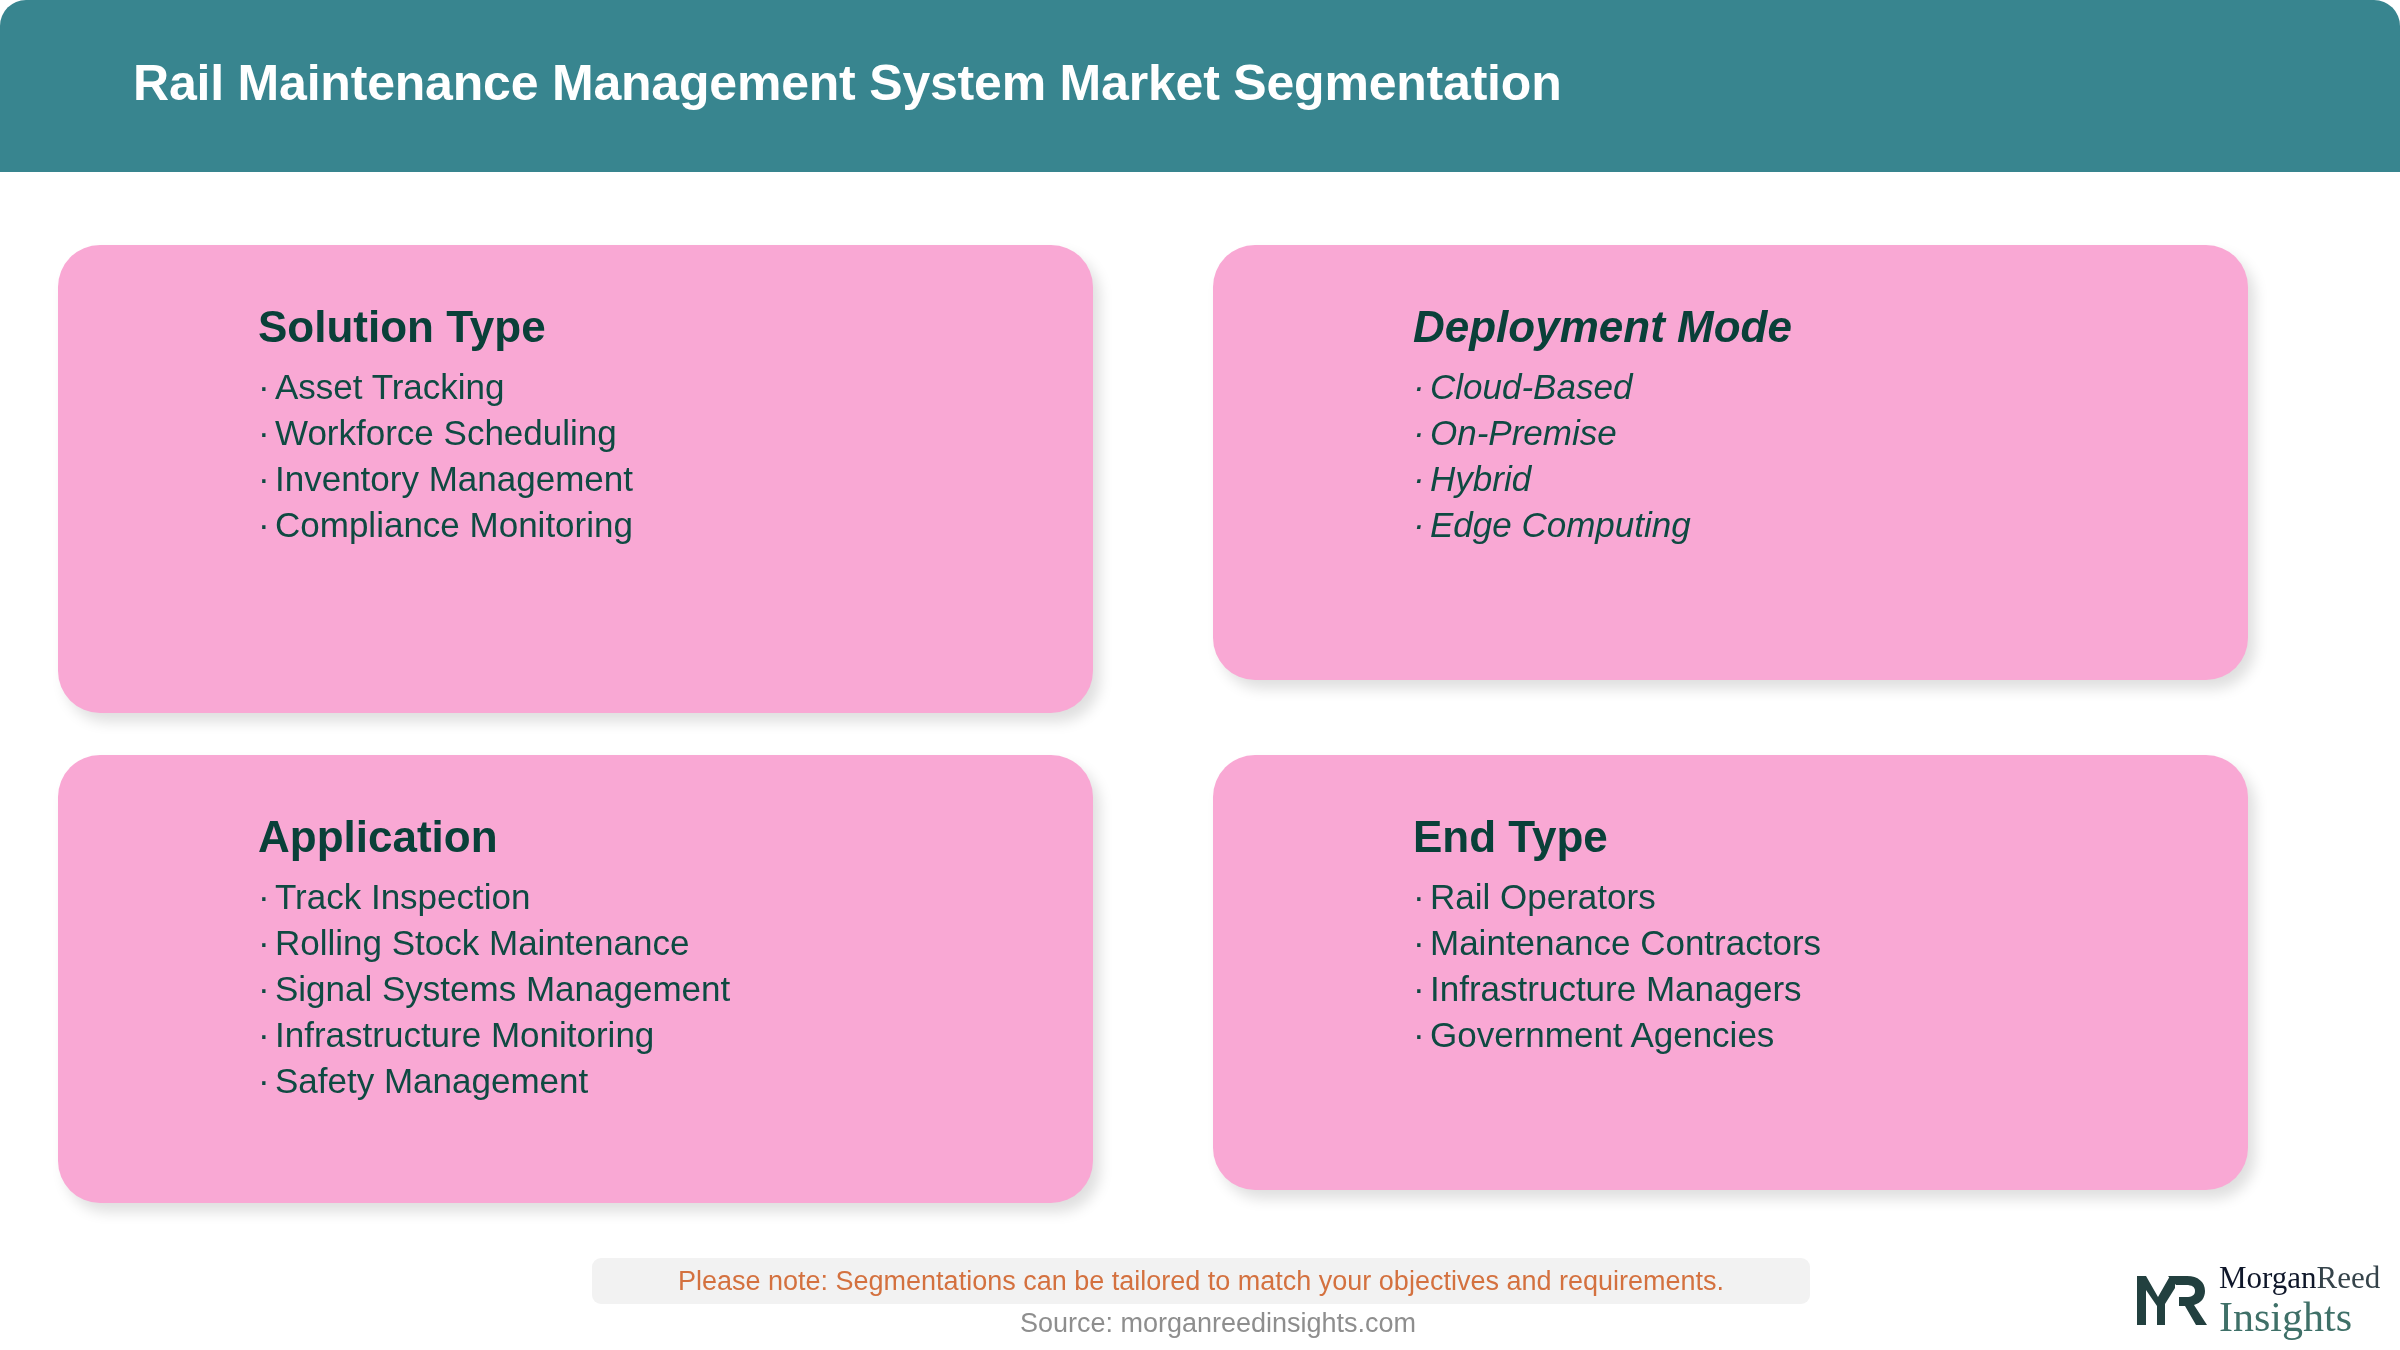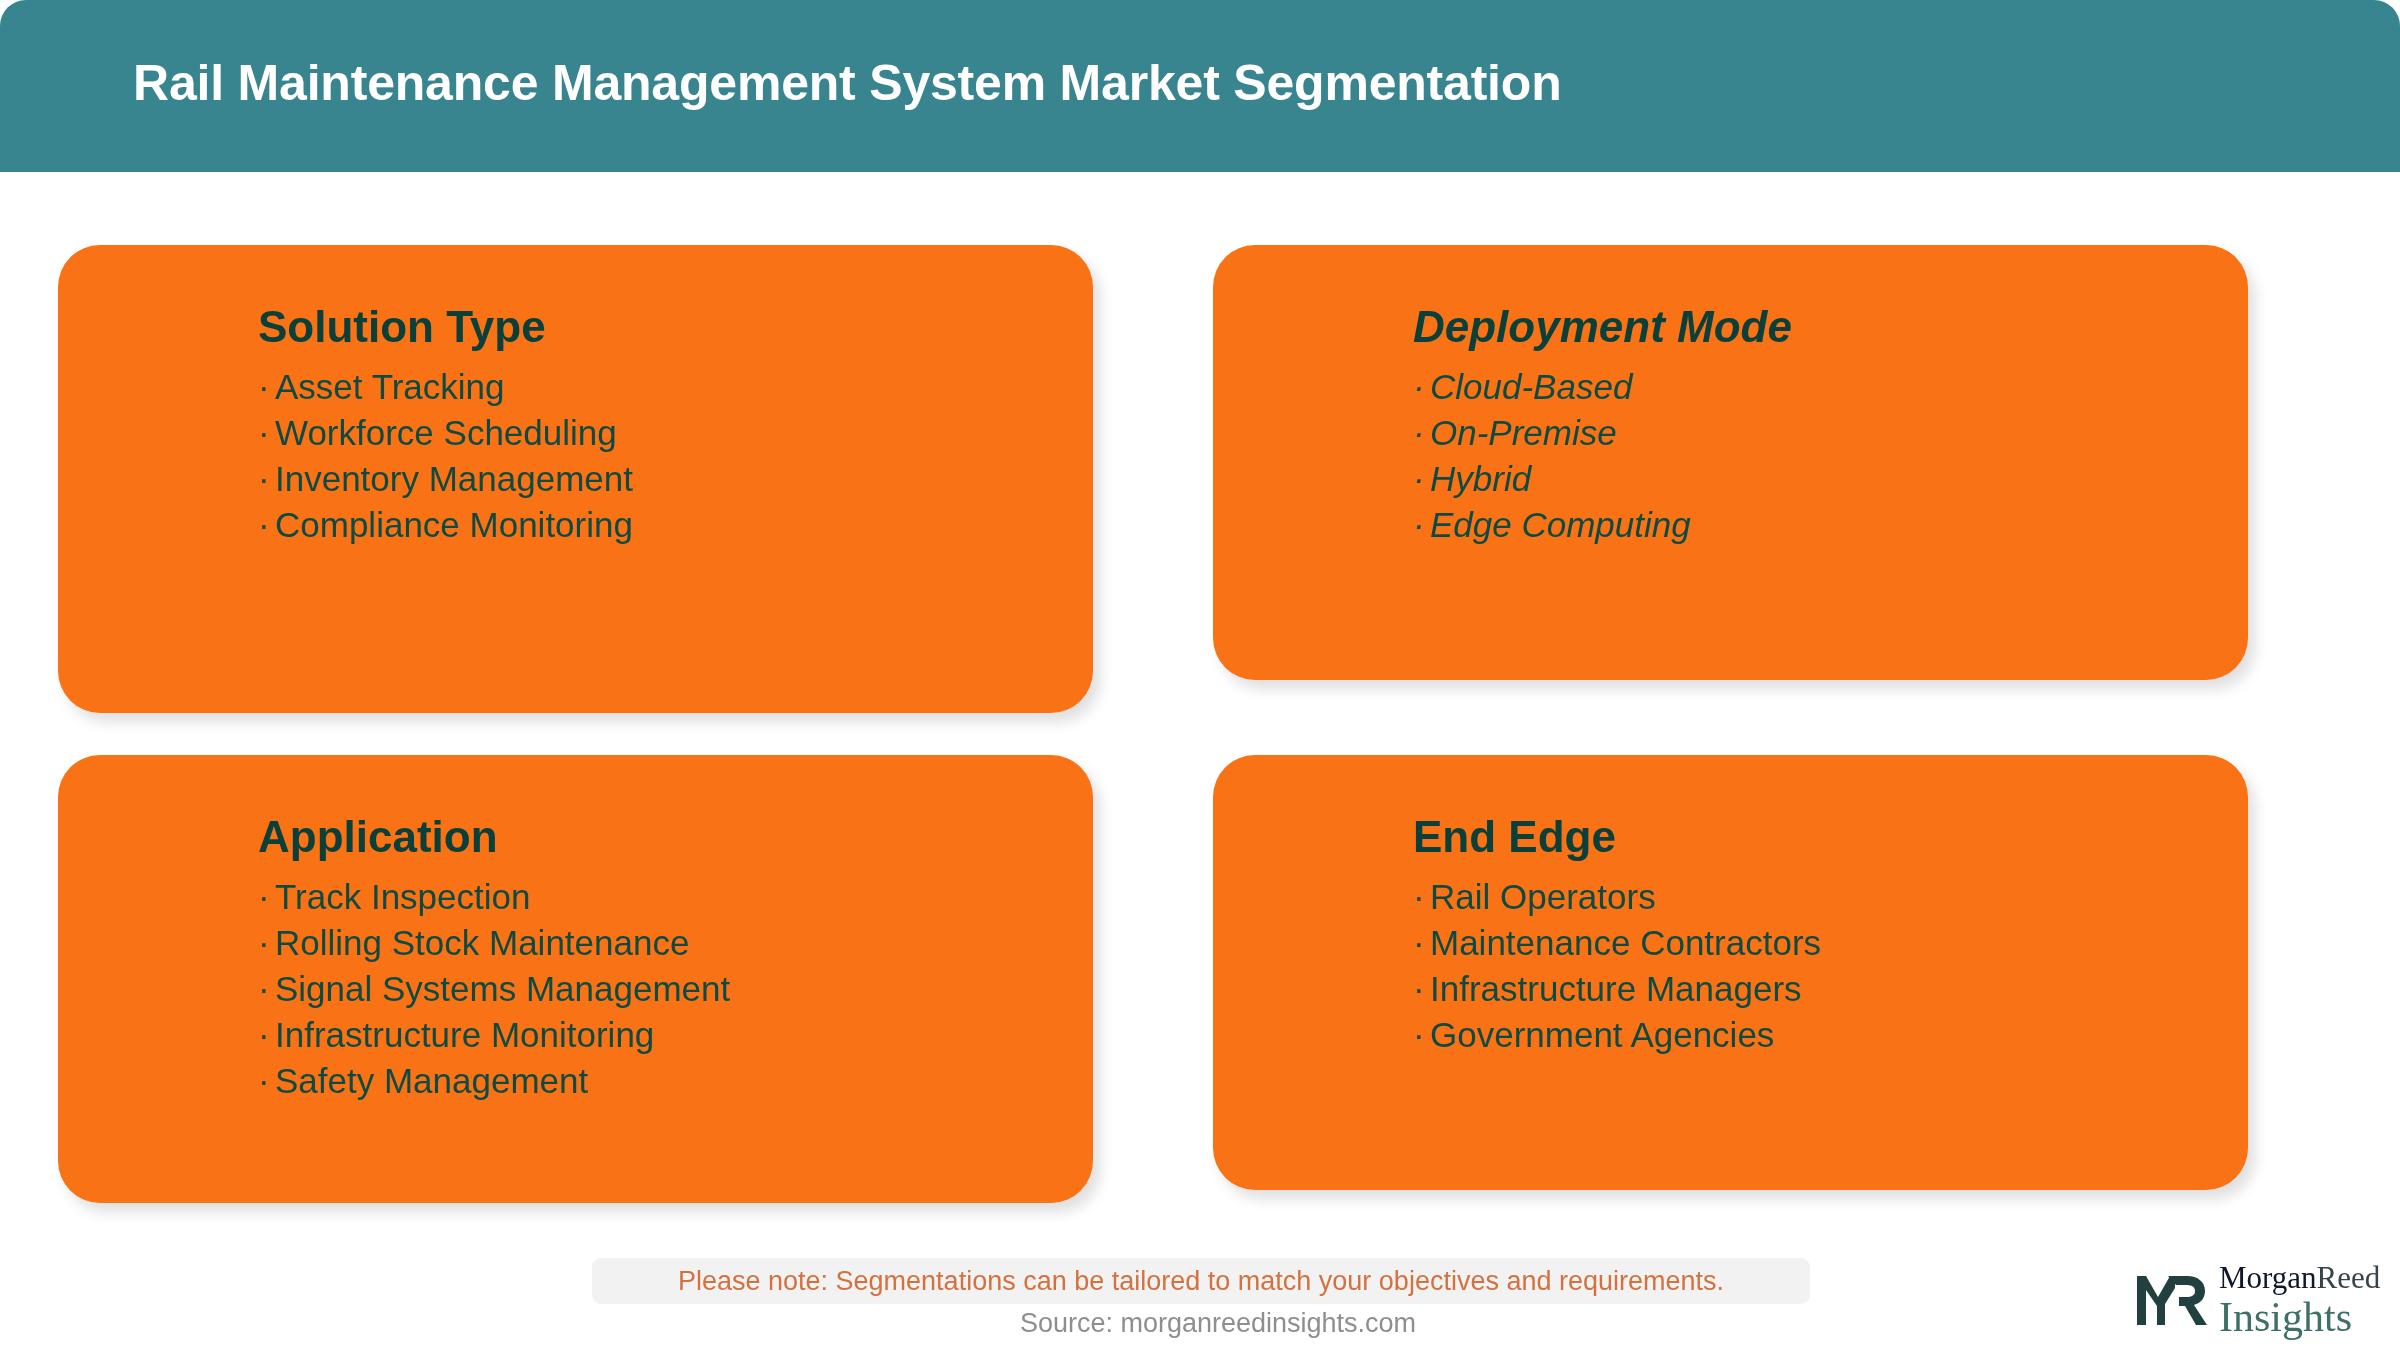--- a/index.html
+++ b/index.html
@@ -38,21 +38,21 @@
     color: #ffffff;
     font-size: 50px;
     font-weight: bold;
     letter-spacing: -0.2px;
     white-space: nowrap;
   }
 
   
   .card {
     position: absolute;
-    background: #f97316;
+    background: #f9a8d4;
     border-radius: 42px;
     box-shadow: 7px 9px 14px rgba(0,0,0,0.13);
   }
   #card-0 { left: 58px;   top: 245px;  width: 1035px; height: 468px; }
   #card-1 { left: 1213px; top: 245px;  width: 1035px; height: 435px; font-style: italic; }
   #card-2 { left: 58px;   top: 755px;  width: 1035px; height: 448px; }
   #card-3 { left: 1213px; top: 755px;  width: 1035px; height: 435px; }
 
   .card-inner {
     position: absolute;
@@ -173,21 +173,21 @@
         <li><span class="bullet">·</span><span>Rolling Stock Maintenance</span></li>
         <li><span class="bullet">·</span><span>Signal Systems Management</span></li>
         <li><span class="bullet">·</span><span>Infrastructure Monitoring</span></li>
         <li><span class="bullet">·</span><span>Safety Management</span></li>
       </ul>
     </div>
   </div>
 
   <div class="card" id="card-3">
     <div class="card-inner">
-      <div class="card-title">End Edge</div>
+      <div class="card-title">End Type</div>
       <ul class="card-list">
         <li><span class="bullet">·</span><span>Rail Operators</span></li>
         <li><span class="bullet">·</span><span>Maintenance Contractors</span></li>
         <li><span class="bullet">·</span><span>Infrastructure Managers</span></li>
         <li><span class="bullet">·</span><span>Government Agencies</span></li>
       </ul>
     </div>
   </div>
 
   <div id="note-pill">

